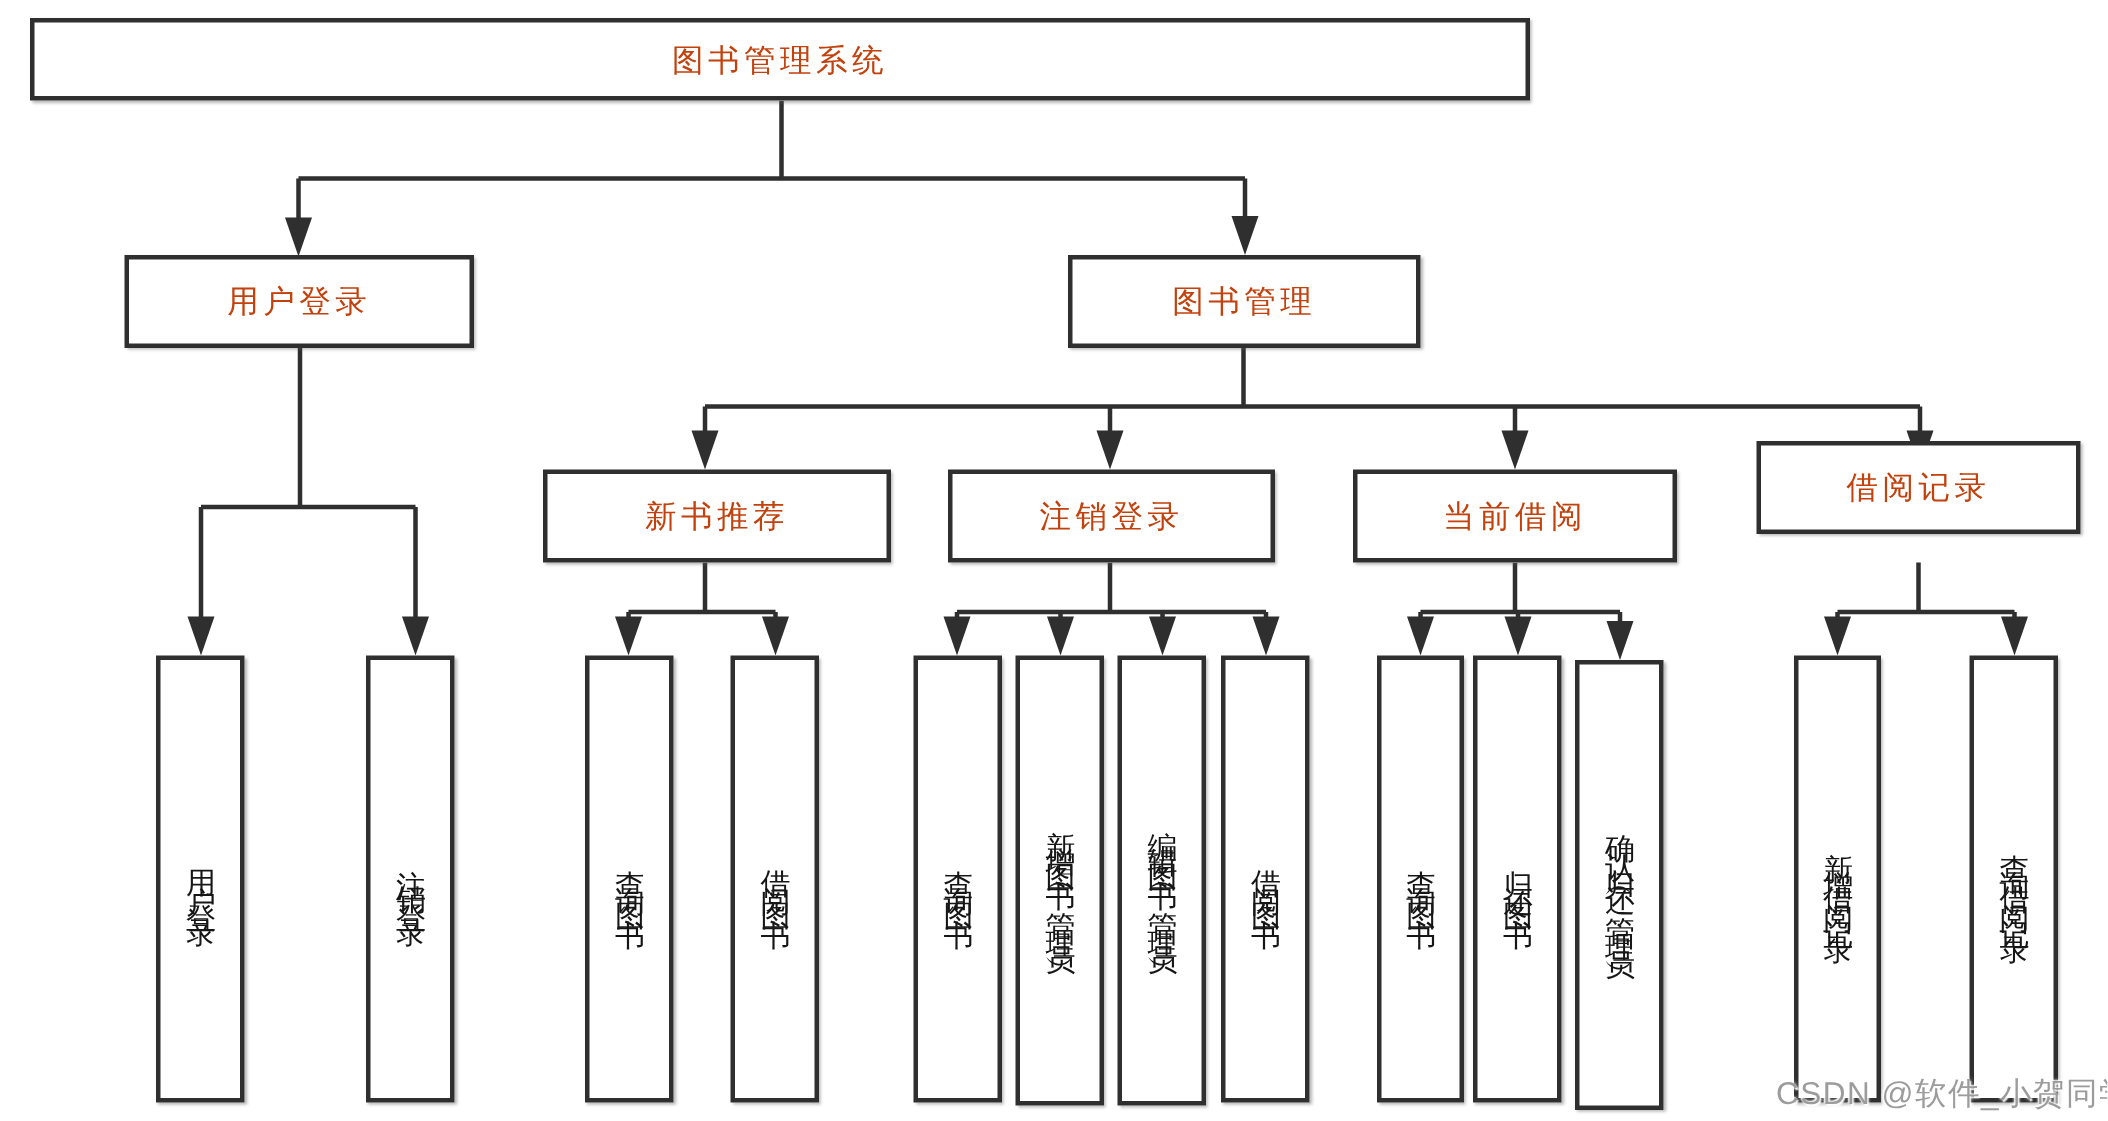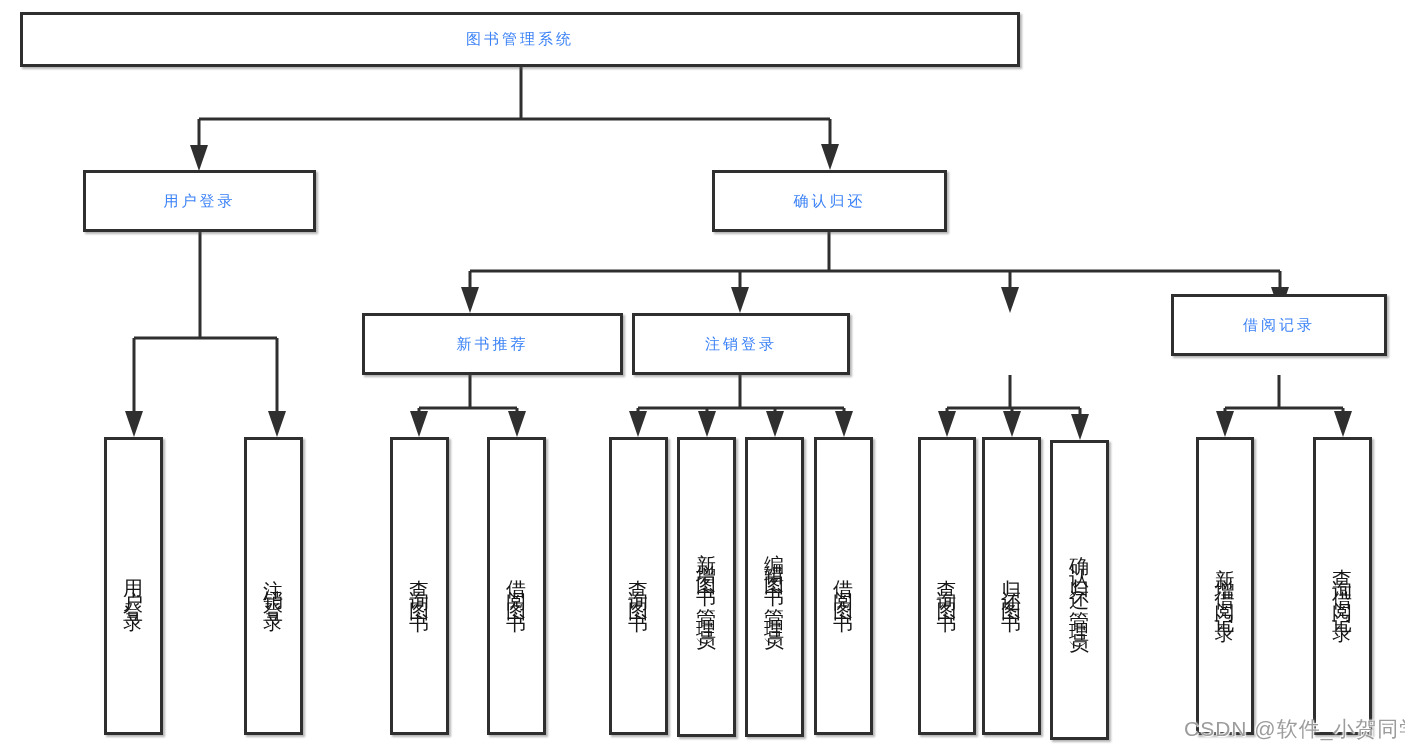--- a/index.html
+++ b/index.html
@@ -17,21 +17,21 @@
   .node{
     position:absolute;
     background:#ffffff;
     border:3px solid #2f2f2f;
     box-sizing:border-box;
     display:flex;align-items:center;justify-content:center;
     z-index:2;
     box-shadow:1.5px 1.5px 2px rgba(90,90,90,0.45);
   }
   .node.h span{
-    font-size:15px;letter-spacing:3px;white-space:nowrap;color:#3b82f6;
+    font-size:21px;letter-spacing:3px;white-space:nowrap;color:#c2410c;
   }
   .node.v span{
     writing-mode:vertical-rl;text-orientation:mixed;
     font-size:20px;letter-spacing:11px;line-height:1;
     color:#161616;
   }
   #watermark{
     position:absolute;left:1184px;top:715px;z-index:3;
     font-size:21px;letter-spacing:1px;white-space:nowrap;
     color:#9c9c9c;
@@ -87,28 +87,31 @@
   </svg>
 
   <div class="node h" style="left:20px;top:12px;width:1000px;height:55px">
     <span>图书管理系统</span>
   </div>
 
   <div class="node h" style="left:83px;top:170px;width:233px;height:62px">
     <span>用户登录</span>
   </div>
   <div class="node h" style="left:712px;top:170px;width:235px;height:62px">
-    <span>确认归还</span>
+    <span>图书管理</span>
   </div>
 
-  <div class="node h" style="left:362px;top:313px;width:261px;height:62px">
+  <div class="node h" style="left:362px;top:313px;width:232px;height:62px">
     <span>新书推荐</span>
   </div>
   <div class="node h" style="left:632px;top:313px;width:218px;height:62px">
     <span>注销登录</span>
+  </div>
+  <div class="node h" style="left:902px;top:313px;width:216px;height:62px">
+    <span>当前借阅</span>
   </div>
   <div class="node h" style="left:1171px;top:294px;width:216px;height:62px">
     <span>借阅记录</span>
   </div>
 
   <div class="node v" style="left:104px;top:437px;width:59px;height:298px">
     <span>用户登录</span>
   </div>
   <div class="node v" style="left:244px;top:437px;width:59px;height:298px">
     <span>注销登录</span>

